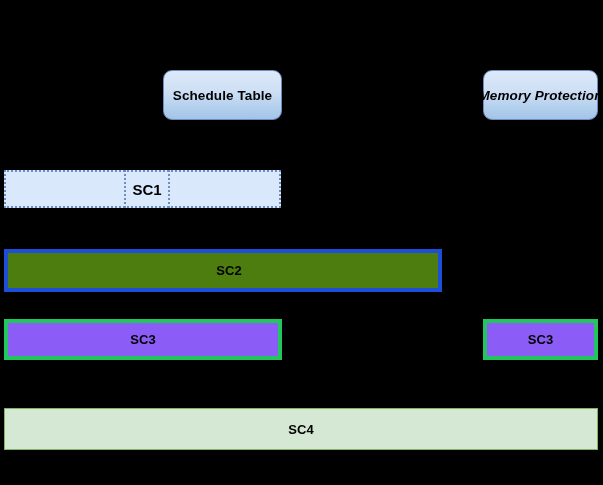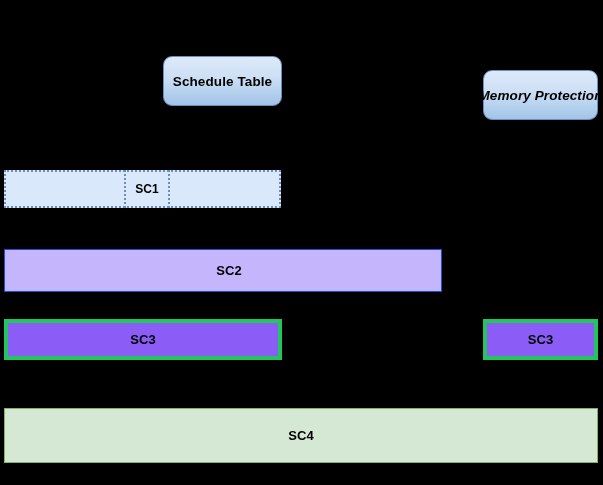--- a/index.html
+++ b/index.html
@@ -48,22 +48,22 @@
     justify-content: center;
     font-size: 13px;
     font-weight: bold;
     color: #000000;
   }
   .sc-bar.sc1 {
     background: #dae8fc;
     border: 2px dotted #6c8ebf;
   }
   .sc-bar.sc2 {
-    background: #c4b5fd;
-    border: 1px solid #1d4ed8;
+    background: #4d7c0f;
+    border: 4px solid #1d4ed8;
     padding-left: 12px;
   }
   .sc-bar.sc3 {
     background: #8b5cf6;
     border: 4px solid #22c55e;
   }
   .sc-bar.sc4 {
     background: #d5e8d4;
     border: 1px solid #82b366;
   }
@@ -72,32 +72,32 @@
   .sc1-cell {
     position: absolute;
     top: -2px;
     bottom: -2px;
     box-sizing: border-box;
     border-left: 2px dotted #6c8ebf;
     border-right: 2px dotted #6c8ebf;
     display: flex;
     align-items: center;
     justify-content: center;
-    font-size: 12px;
+    font-size: 15px;
     font-weight: bold;
     color: #000000;
   }
 </style>
 </head>
 <body>
 
 <div id="canvas" style="background: rgb(0, 0, 0);">
 
 
-  <div class="feature-box blue" id="box-schedule-table" style="left: 163px; top: 56px; width: 119px; height: 50px;">
+  <div class="feature-box blue" id="box-schedule-table" style="left: 163px; top: 70px; width: 119px; height: 50px;">
     <span>Schedule Table</span>
   </div>
 
 
   <div class="feature-box blue" id="box-memory-protection" style="left: 483px; top: 70px; width: 115px; height: 50px; font-style: italic;">
     <span>Memory Protection</span>
   </div>
 
   <div class="sc-bar sc1" id="bar-sc1" style="left: 4px; top: 170px; width: 277px; height: 38px;">
     <div class="sc1-cell" id="cell-sc1" style="left: 118px; width: 46px;">
@@ -110,17 +110,17 @@
   </div>
 
   <div class="sc-bar sc3" id="bar-sc3-left" style="left: 4px; top: 319px; width: 278px; height: 41px;">
     <span>SC3</span>
   </div>
 
   <div class="sc-bar sc3" id="bar-sc3-right" style="left: 483px; top: 319px; width: 115px; height: 41px;">
     <span>SC3</span>
   </div>
 
-  <div class="sc-bar sc4" id="bar-sc4" style="left: 4px; top: 408px; width: 594px; height: 55px;">
+  <div class="sc-bar sc4" id="bar-sc4" style="left: 4px; top: 408px; width: 594px; height: 42px;">
     <span>SC4</span>
   </div>
 
 </div>
 
 </body></html>

